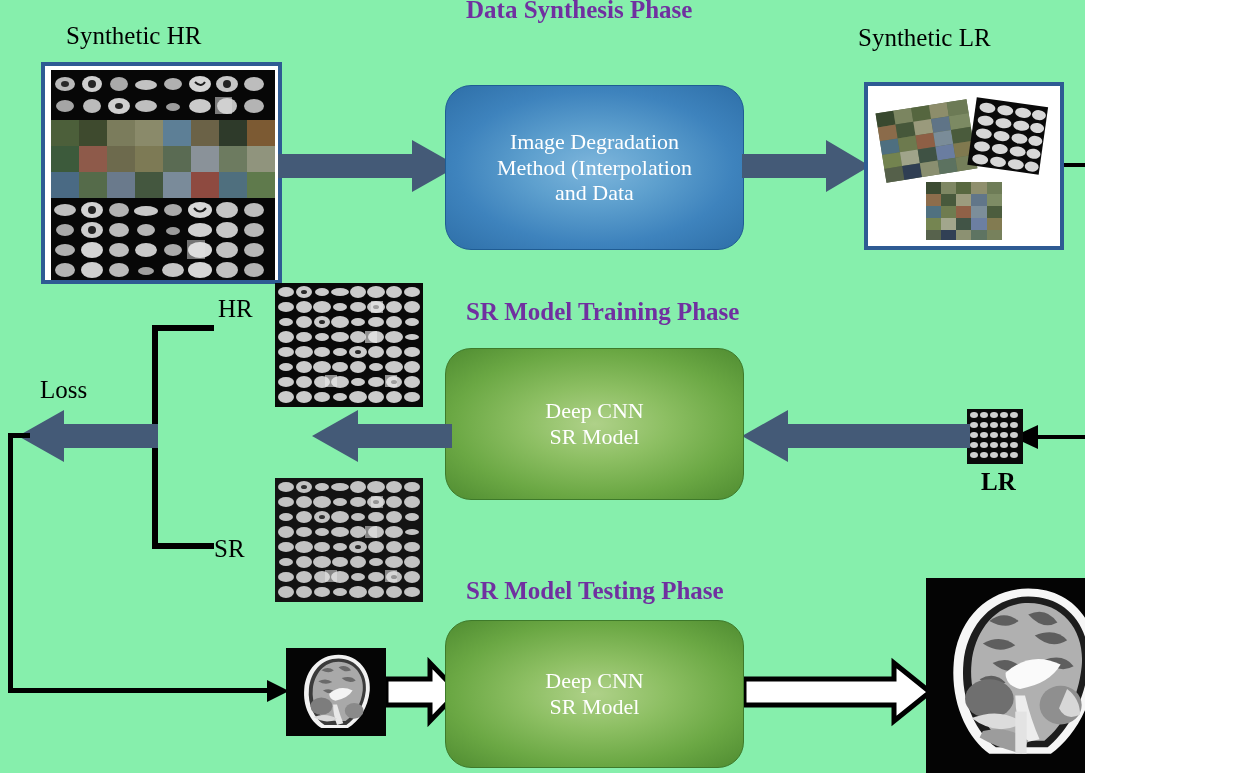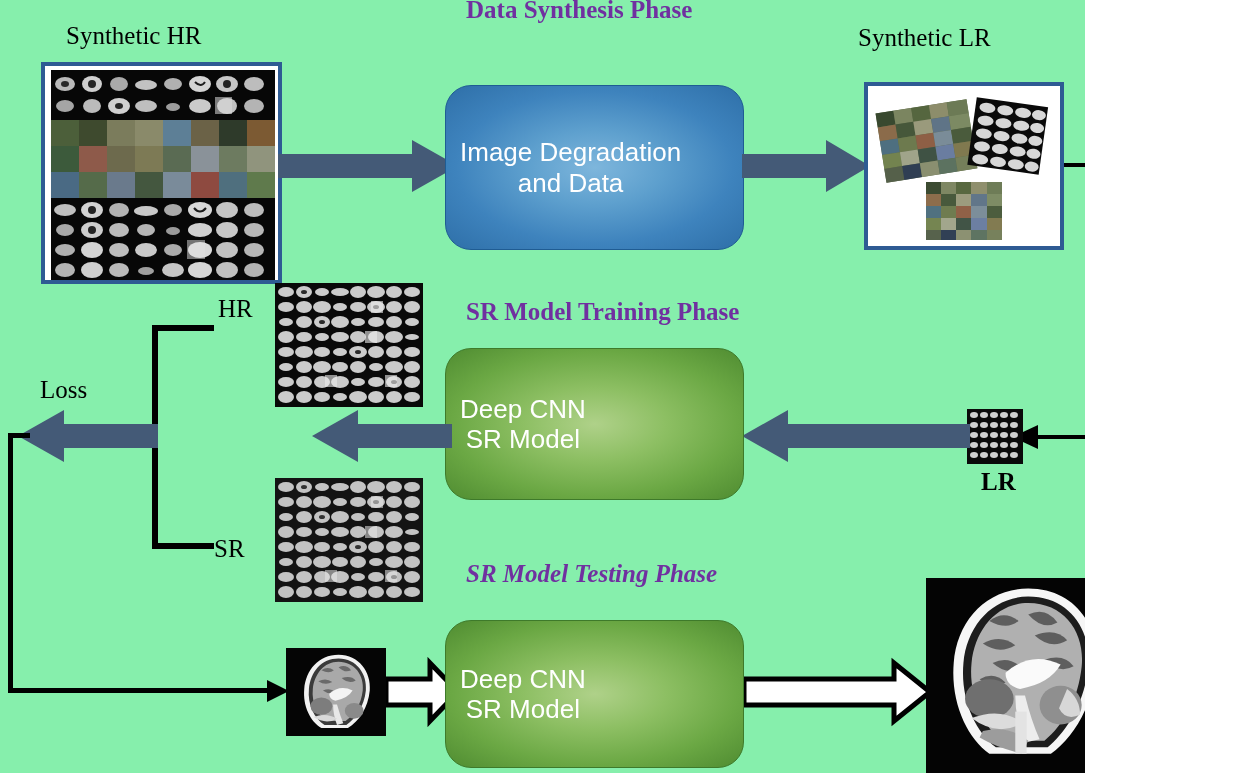--- a/index.html
+++ b/index.html
@@ -35,26 +35,26 @@
     white-space: nowrap;
     font-family: "Liberation Serif", "DejaVu Serif", serif;
   }
 
   
   .proc-box {
     position: absolute;
     border-radius: 26px;
     display: flex;
     align-items: center;
-    justify-content: flex-start;
+    justify-content: center;
     text-align: center;
     color: #ffffff;
-    font-size: 26px;
+    font-size: 22px;
     line-height: 1.16;
-    font-family: Liberation Sans, sans-serif;
+    font-family: Liberation Serif, serif;
     box-sizing: border-box;
   }
   .proc-box .boxtext { padding: 0 14px; }
   .proc-blue {
     background: radial-gradient(ellipse at 50% 50%, #7EB6DC 0%, #5EA0CE 32%, #3E83BD 66%, #2E6FA8 100%);
     border: 1px solid #1F5C93;
   }
   .proc-green {
     background: radial-gradient(ellipse at 50% 50%, #A6CE7F 0%, #8CBD62 30%, #६_placeholder 0%, #63A043 70%, #4E8C33 100%);
     border: 1px solid #3E7A2A;
@@ -89,21 +89,21 @@
 </style>
 </head>
 <body>
 
 <div id="canvas">
 
   <div class="phase-title" style="left:466px; top:-4px;">Data Synthesis Phase</div>
 
   <div class="phase-title" style="left:466px; top:298px;">SR Model Training Phase</div>
 
-  <div class="phase-title" style="left:466px; top:560px;font-style:italic;">SR Model Testing Phase</div>
+  <div class="phase-title" style="left:466px; top:577px;">SR Model Testing Phase</div>
 
   <div class="plain-label" style="left:66px; top:22px;">Synthetic HR</div>
 
   <div class="plain-label" style="left:858px; top:24px;">Synthetic LR</div>
 
   <div class="plain-label" style="left:218px; top:295px;">HR</div>
 
   <div class="plain-label" style="left:214px; top:535px;">SR</div>
 
   <div class="plain-label" style="left:40px; top:376px;">Loss</div>
@@ -228,20 +228,21 @@
 
   <div class="slate-arrow" style="left:278px; top:140px; width:180px; height:52px;">
     <svg width="180" height="52" viewBox="0 0 180 52">
       <path d="M0 14 L134 14 L134 0 L180 26 L134 52 L134 38 L0 38 Z" fill="#445A77"></path>
     </svg>
   </div>
 
   <div class="proc-box proc-blue" style="left:445px; top:85px; width:299px; height:165px;">
     <div class="boxtext">
       <div>Image Degradation</div>
+      <div>Method (Interpolation</div>
       <div>and Data</div>
     </div>
   </div>
 
   <div class="slate-arrow" style="left:742px; top:140px; width:128px; height:52px;">
     <svg width="128" height="52" viewBox="0 0 128 52">
       <path d="M0 14 L84 14 L84 0 L128 26 L84 52 L84 38 L0 38 Z" fill="#445A77"></path>
     </svg>
   </div>
 

